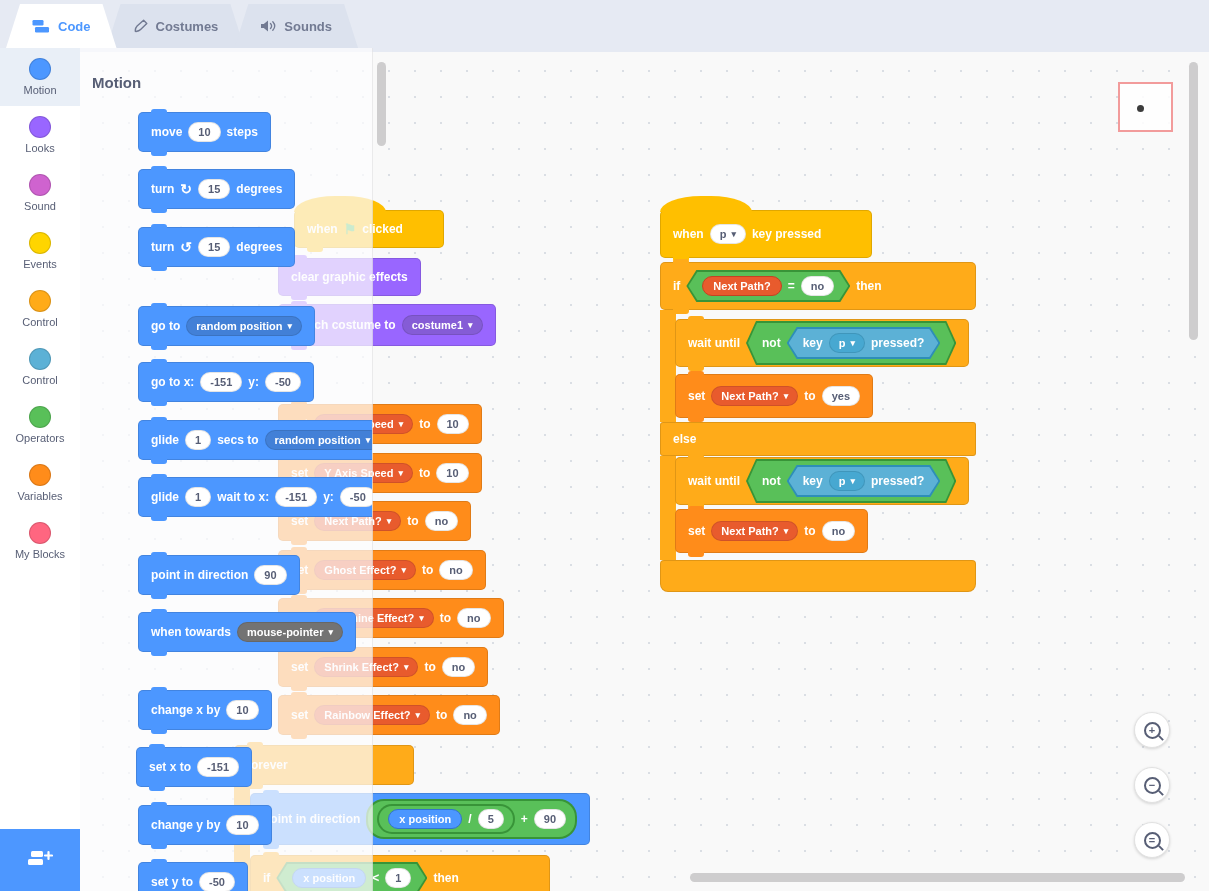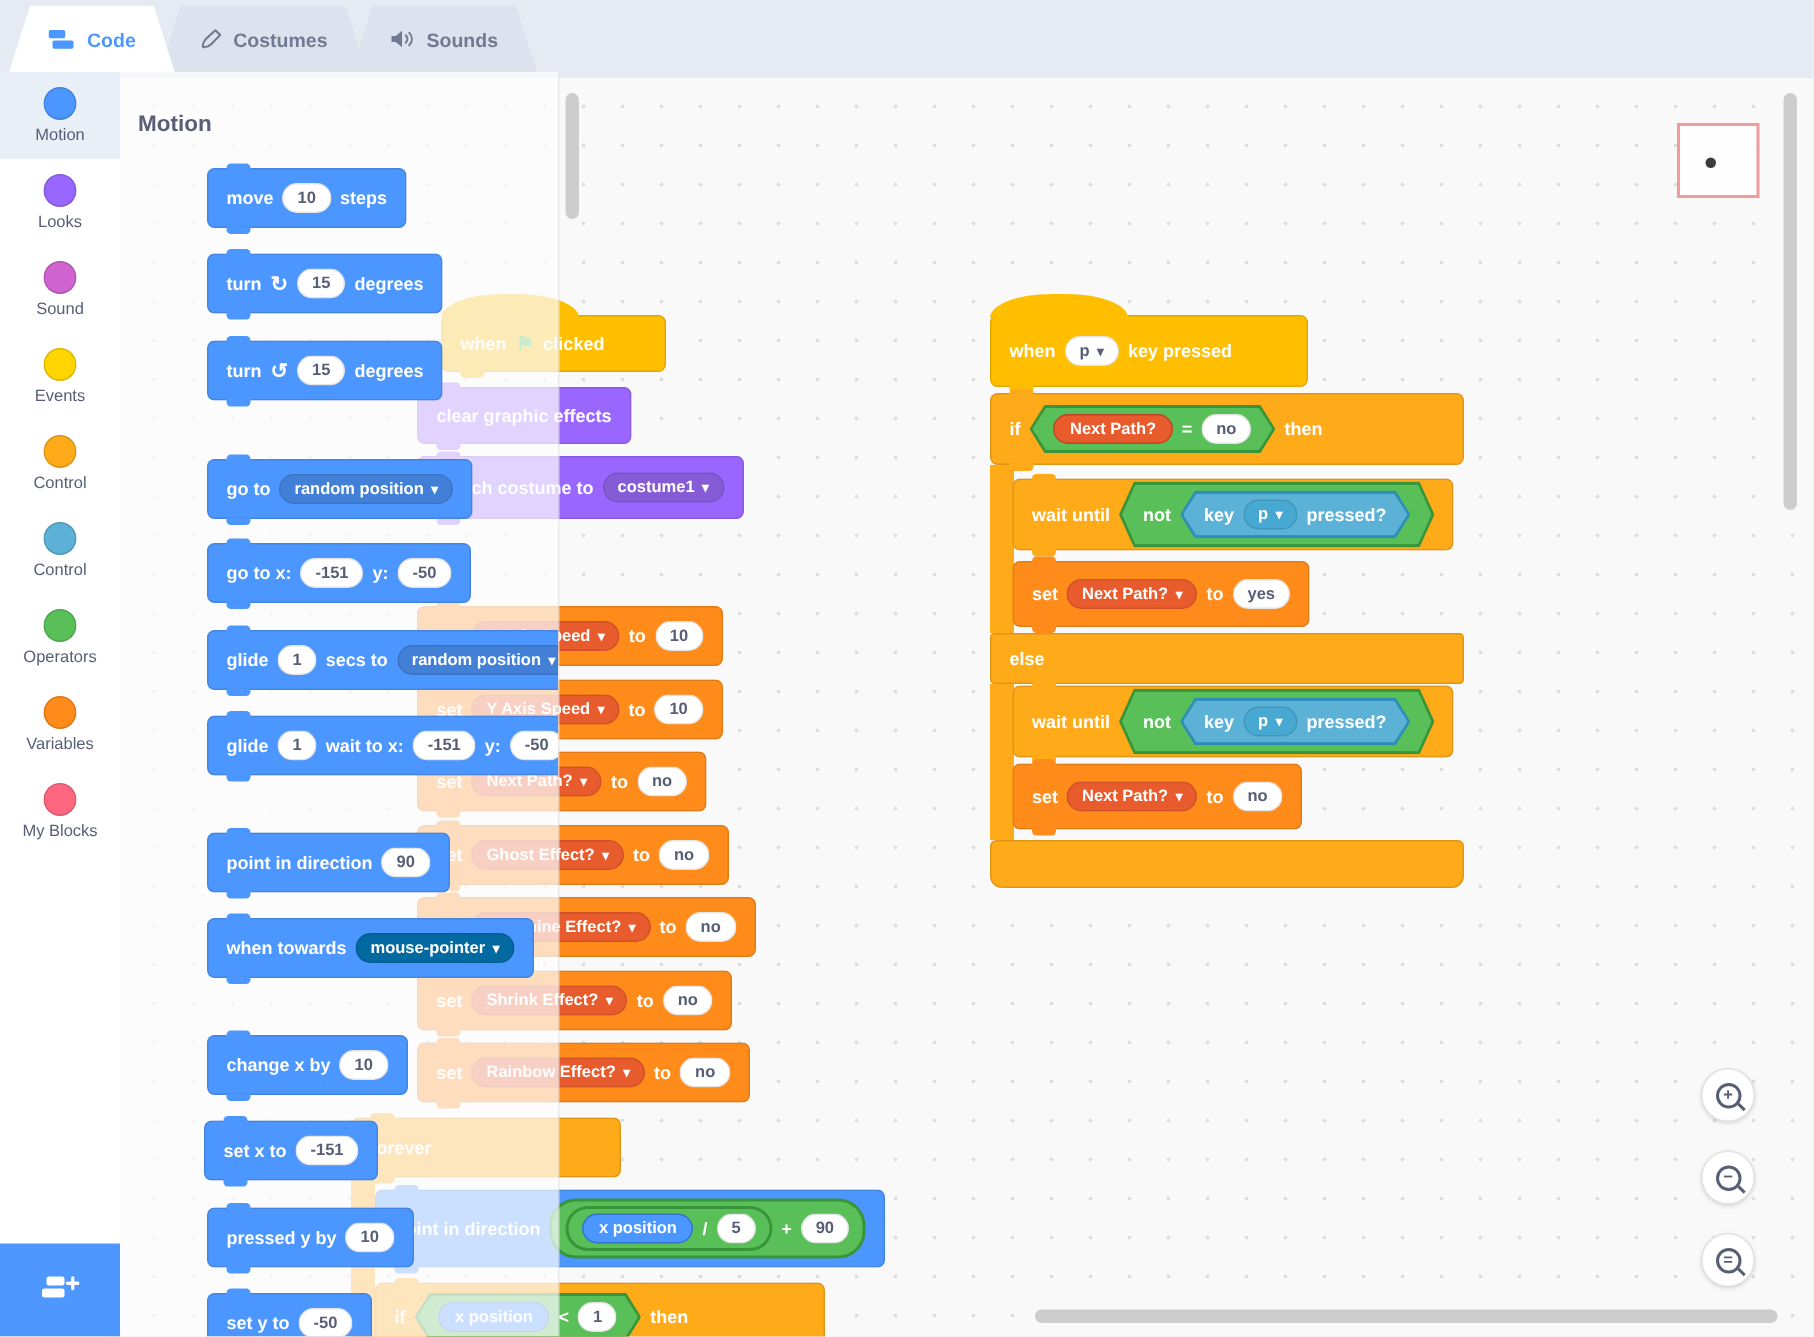--- a/index.html
+++ b/index.html
@@ -261,32 +261,32 @@
       <span class="blk-num">-151</span>
       <span class="blk-label">y:</span>
       <span class="blk-num">-50</span>
     </div>
     <div class="blk stack" style="left: 10px; top: 507px; height: 40px; background: rgb(76, 151, 255);">
       <span class="blk-label">point in direction</span>
       <span class="blk-num">90</span>
     </div>
     <div class="blk stack" style="left: 10px; top: 564px; height: 40px; background: rgb(76, 151, 255);">
       <span class="blk-label">when towards</span>
-      <span class="blk-drop" style="background: #0369a1;">mouse-pointer</span>
+      <span class="blk-drop" style="background: #737373;">mouse-pointer</span>
     </div>
     <div class="blk stack" style="left: 10px; top: 642px; height: 40px; background: rgb(76, 151, 255);">
       <span class="blk-label">change x by</span>
       <span class="blk-num">10</span>
     </div>
     <div class="blk stack" style="left: 8px; top: 699px; height: 40px; background: rgb(76, 151, 255);">
       <span class="blk-label">set x to</span>
       <span class="blk-num">-151</span>
     </div>
     <div class="blk stack" style="left: 10px; top: 757px; height: 40px; background: rgb(76, 151, 255);">
-      <span class="blk-label">pressed y by</span>
+      <span class="blk-label">change y by</span>
       <span class="blk-num">10</span>
     </div>
     <div class="blk stack" style="left: 10px; top: 814px; height: 40px; background: rgb(76, 151, 255);">
       <span class="blk-label">set y to</span>
       <span class="blk-num">-50</span>
     </div>
   </div>
 <div class="scrollbar scroll-v-palette"></div>
 
 <div class="sidebar" id="sidebar">

